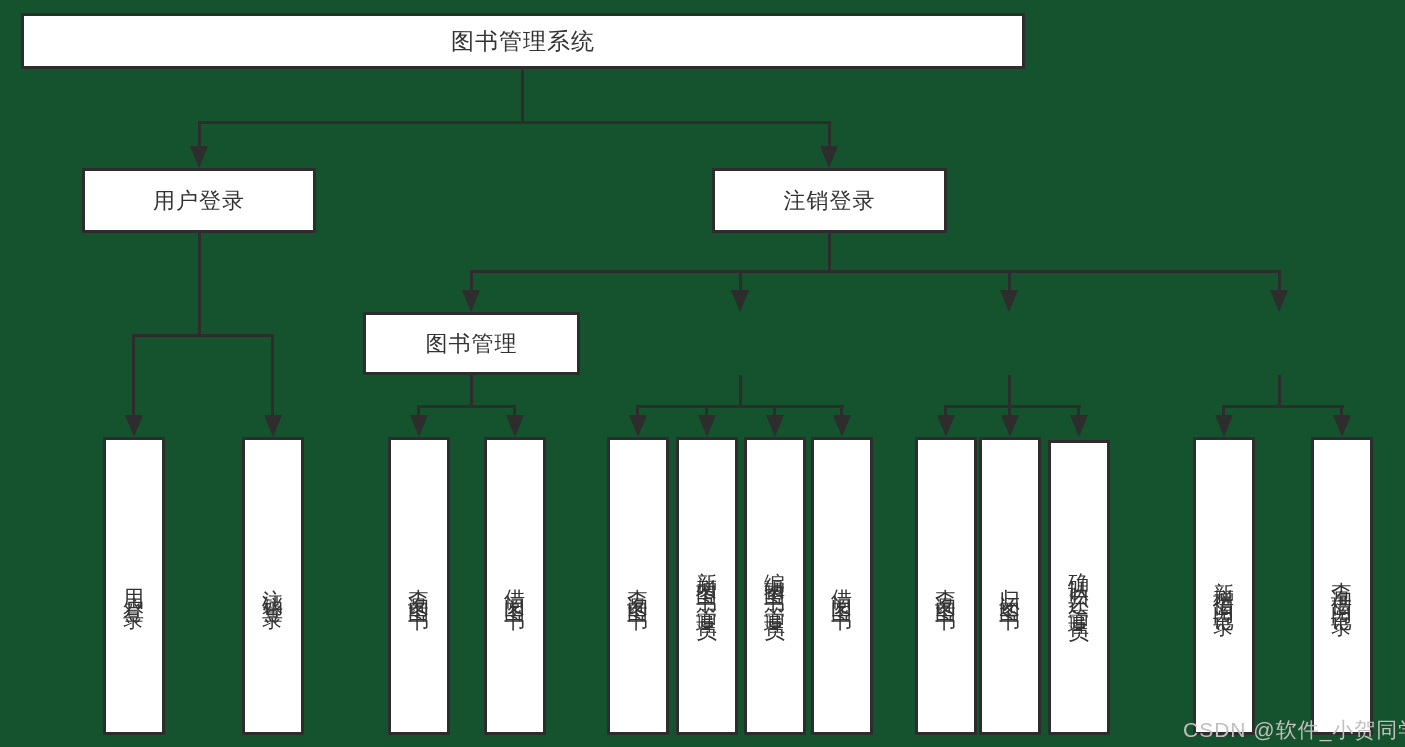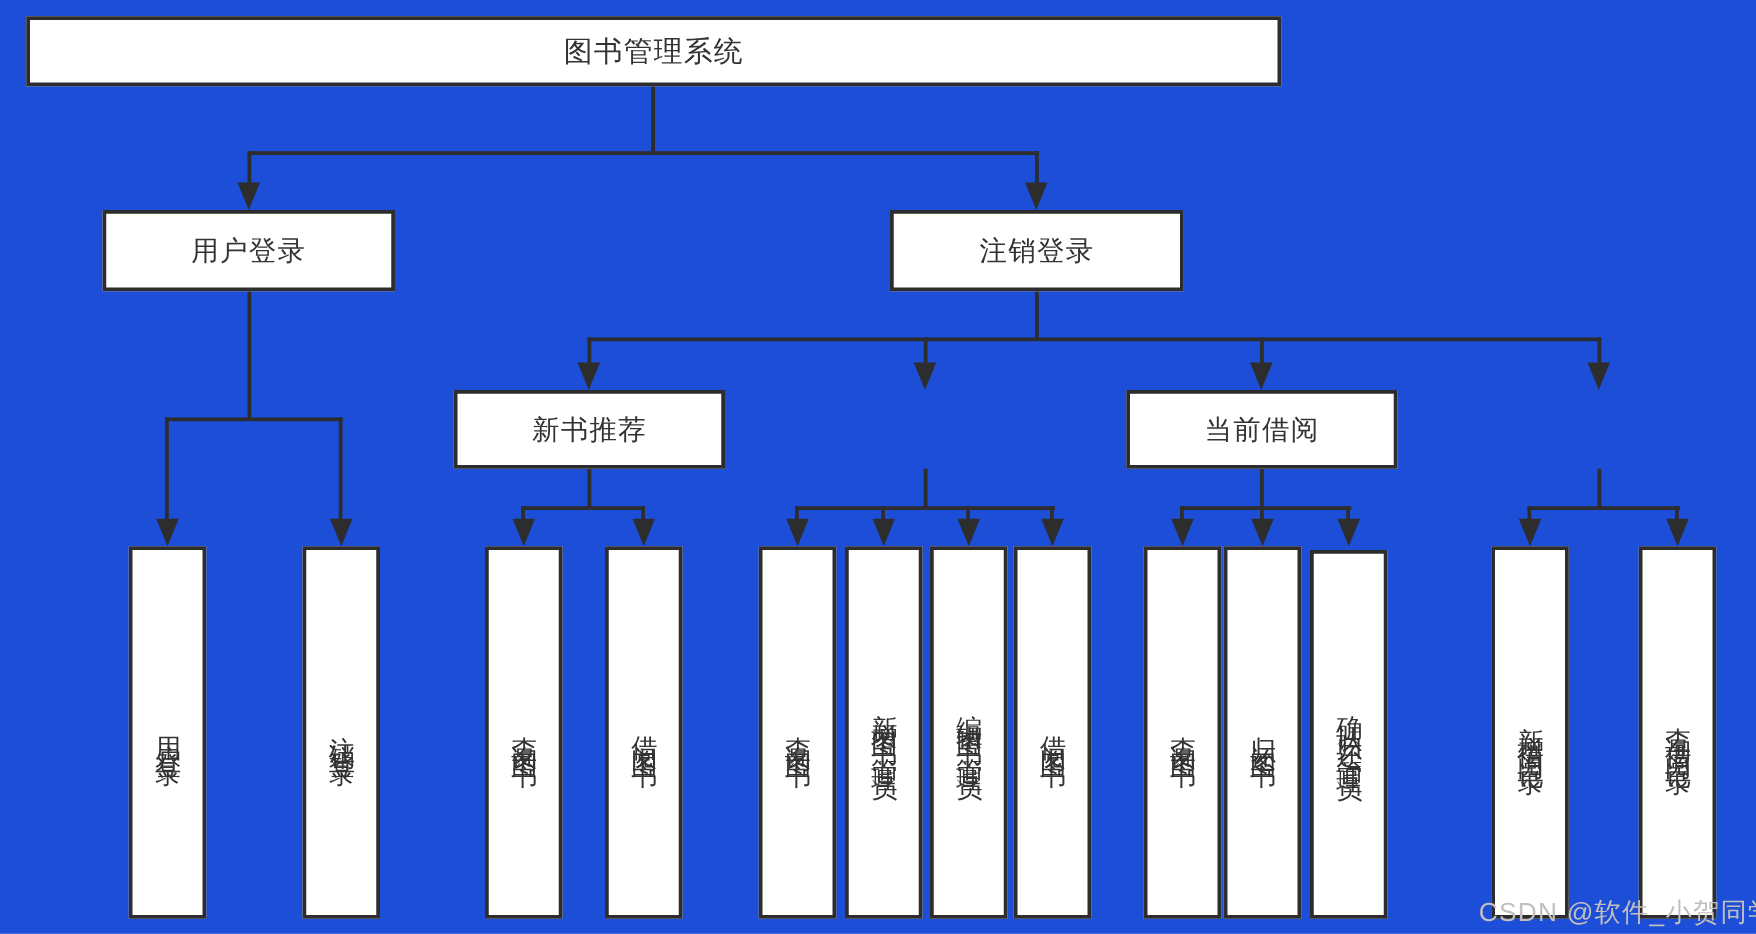--- a/index.html
+++ b/index.html
@@ -8,21 +8,21 @@
   }
   *{margin:0;padding:0;box-sizing:border-box;}
   body{
     font-family:"Liberation Sans","DejaVu Sans",sans-serif;
     background:#ffffff;
   }
   .canvas{
     position:relative;
     width:1405px;
     height:747px;
-    background:#1d4ed8;
+    background:#14532d;
     overflow:hidden;
   }
   .node{
     position:absolute;
     background:#ffffff;
     border:3px solid var(--line);
     display:flex;
     align-items:center;
     justify-content:center;
     color:var(--text);
@@ -101,22 +101,21 @@
   <div class="hline" style="left:470px;top:270px;width:811px;"></div>
   <div class="vline" style="left:470px;top:270px;height:22px;"></div>
   <div class="arrow" style="left:462px;top:290px;"></div>
   <div class="vline" style="left:739px;top:270px;height:22px;"></div>
   <div class="arrow" style="left:731px;top:290px;"></div>
   <div class="vline" style="left:1008px;top:270px;height:22px;"></div>
   <div class="arrow" style="left:1000px;top:290px;"></div>
   <div class="vline" style="left:1278px;top:270px;height:22px;"></div>
   <div class="arrow" style="left:1270px;top:290px;"></div>
 
-  <div class="node hbox" style="left:363px;top:312px;width:217px;height:63px;">新书推荐</div>
-  <div class="node hbox" style="left:901px;top:312px;width:217px;height:63px;">当前借阅</div>
+  <div class="node hbox" style="left:363px;top:312px;width:217px;height:63px;">图书管理</div>
 
   <div class="vline" style="left:470px;top:375px;height:32px;"></div>
   <div class="hline" style="left:417px;top:405px;width:99px;"></div>
   <div class="vline" style="left:417px;top:405px;height:12px;"></div>
   <div class="arrow" style="left:410px;top:415px;"></div>
   <div class="vline" style="left:513px;top:405px;height:12px;"></div>
   <div class="arrow" style="left:506px;top:415px;"></div>
 
   <div class="vline" style="left:739px;top:375px;height:32px;"></div>
   <div class="hline" style="left:636px;top:405px;width:208px;"></div>

